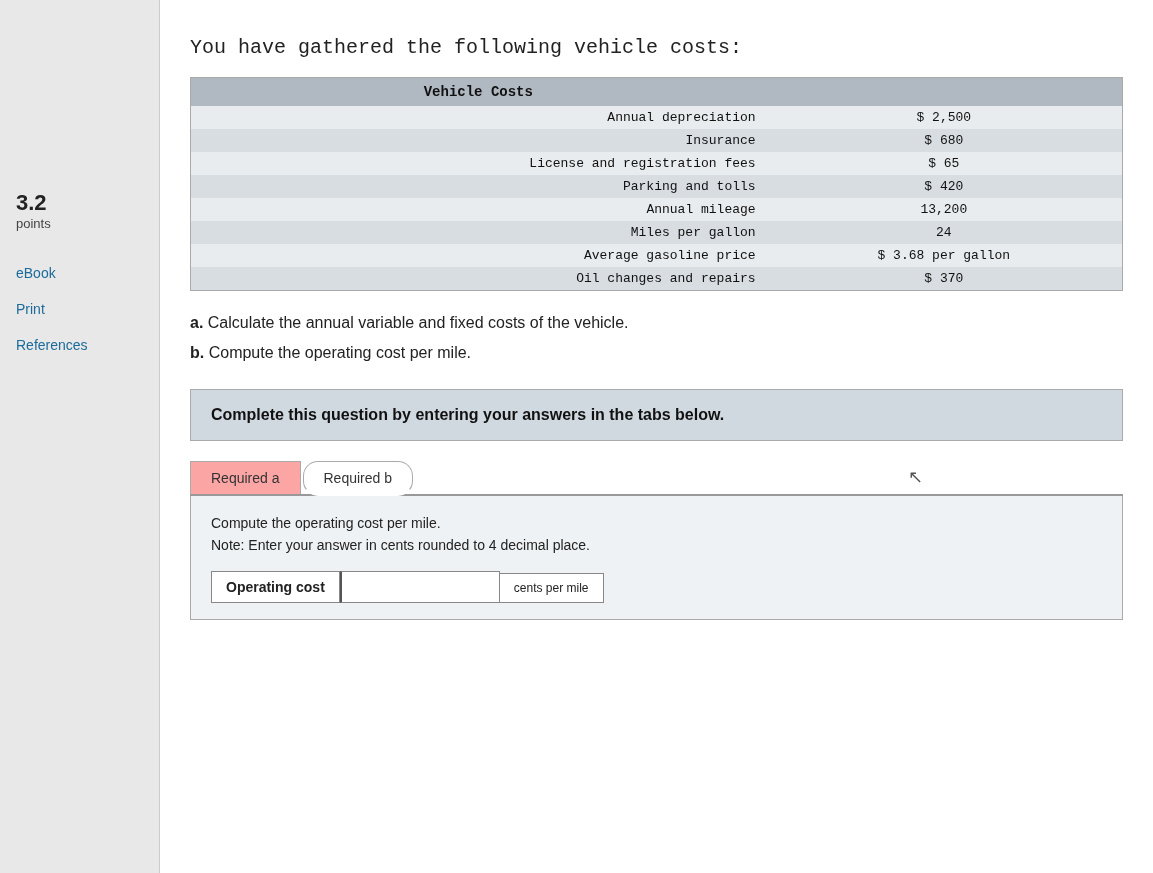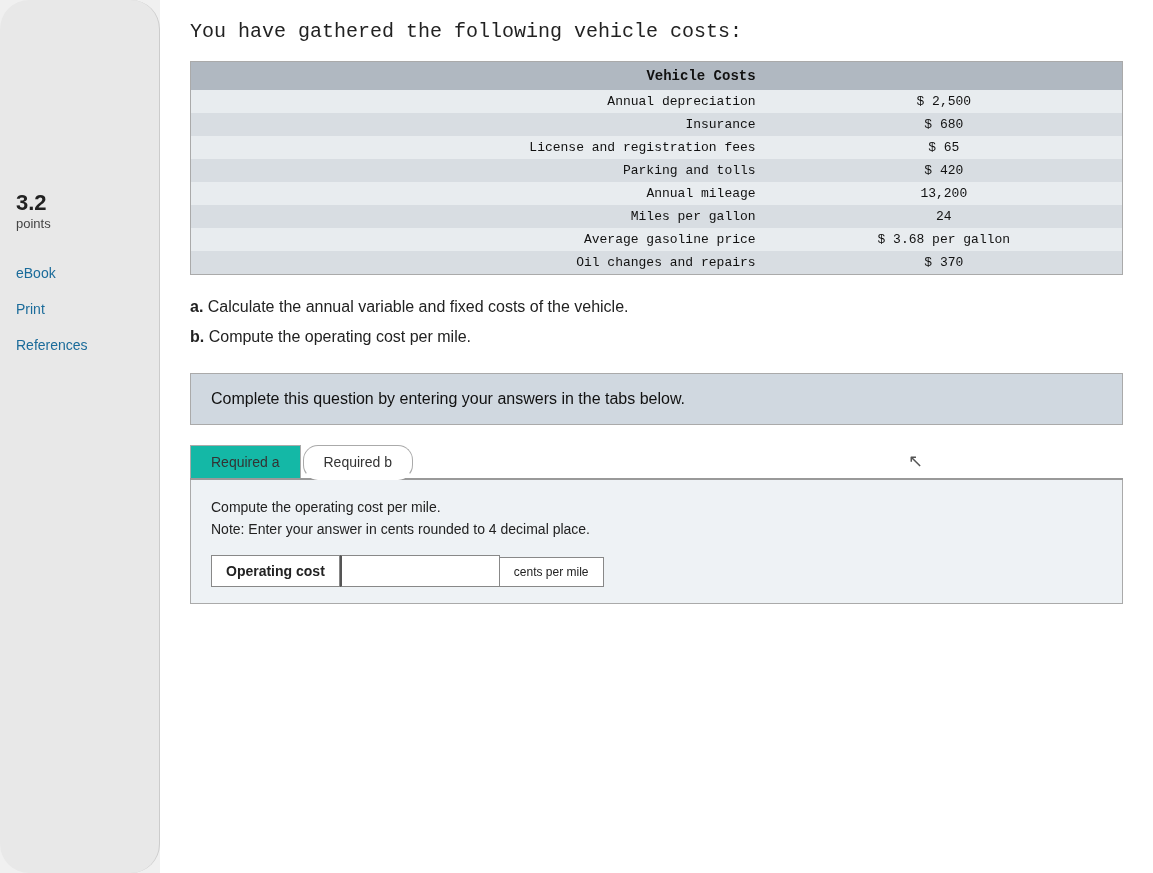--- a/index.html
+++ b/index.html
@@ -15,21 +15,20 @@
     .sidebar {
       width: 160px;
       min-height: 873px;
       background: #e8e8e8;
       padding-top: 180px;
       display: flex;
       flex-direction: column;
       gap: 8px;
       border-right: 1px solid #ccc;
       flex-shrink: 0;
-      border-radius: 29px;
     }
 
     .sidebar-points {
       padding: 10px 16px 20px;
     }
 
     .sidebar-points .score {
       font-size: 22px;
       font-weight: bold;
       color: #222;
@@ -43,21 +42,21 @@
     .sidebar-link {
       padding: 6px 16px;
       color: #1a6b9a;
       font-size: 14px;
       cursor: pointer;
       text-decoration: none;
     }
 
     .main-content {
       flex: 1;
-      padding: 20px 30px;
+      padding: 36px 30px;
       background: #fff;
       overflow-y: auto;
     }
 
     .page-title {
       font-size: 20px;
       font-weight: normal;
       color: #222;
       margin-bottom: 18px;
       font-family: 'Courier New', monospace;
@@ -68,21 +67,21 @@
       width: 100%;
       margin-bottom: 20px;
       border: 1px solid #aaa;
     }
 
     .vehicle-table thead tr {
       background: #b0b8c1;
     }
 
     .vehicle-table th {
-      text-align: right;
+      text-align: center;
       padding: 6px 10px;
       font-size: 14px;
       font-family: 'Courier New', monospace;
       font-weight: bold;
       color: #111;
     }
 
     .vehicle-table tbody tr:nth-child(even) {
       background: #d8dde2;
     }
@@ -118,39 +117,39 @@
     .question-text .bold {
       font-weight: bold;
     }
 
     .complete-box {
       background: #d0d8e0;
       border: 1px solid #aaa;
       padding: 16px 20px;
       margin-bottom: 20px;
       font-size: 16px;
-      font-weight: normal;
+      font-weight: bold;
       color: #111;
     }
 
     .tabs-container {
       margin-bottom: 0;
     }
 
     .tabs-row {
       display: flex;
       align-items: flex-end;
       border-bottom: 2px solid #999;
       position: relative;
     }
 
     .tab {
       padding: 8px 20px;
       border: 1px solid #aaa;
-      background: #14b8a6;
+      background: #fca5a5;
       font-size: 14px;
       color: #333;
       cursor: pointer;
       margin-right: 2px;
       border-bottom: none;
     }
 
     .tab.active {
       background: #fff;
       border-bottom: 2px solid #fff;

